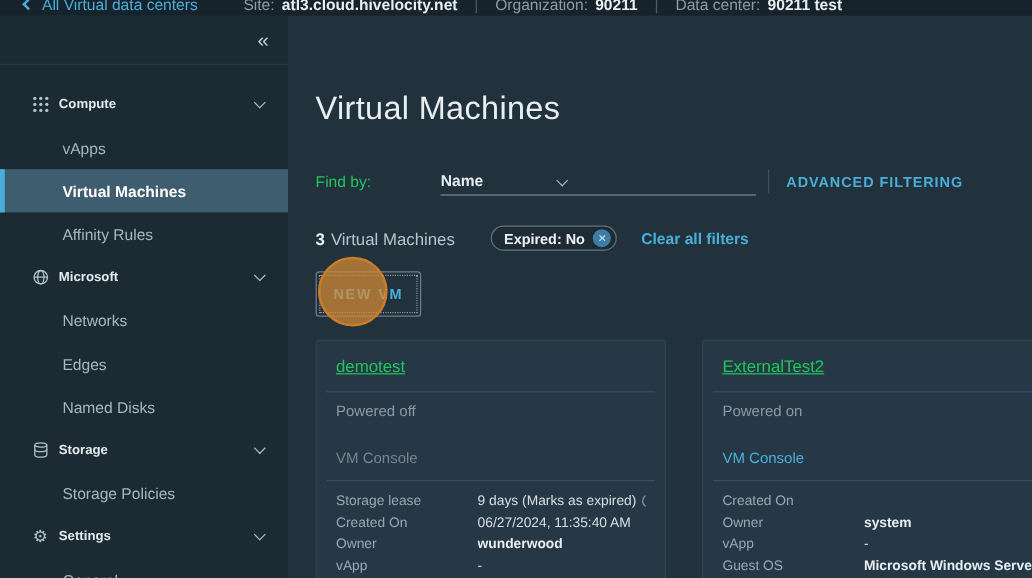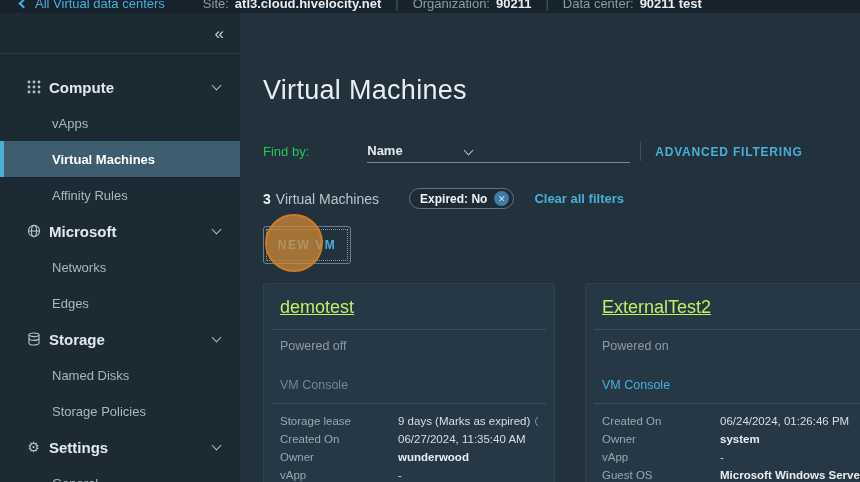--- a/index.html
+++ b/index.html
@@ -36,21 +36,21 @@
   }
   .sidebar-top {
     height:41px; display:flex; align-items:center; justify-content:flex-end;
     padding-right:16px; border-bottom:1px solid #2a3b45;
   }
   .collapse-icon { color:#c7d2d8; font-size:17px; cursor:pointer; line-height:1; }
   .nav { padding-top:15px; }
   .nav-row { height:36px; display:flex; align-items:center; cursor:pointer; }
   .section-header { padding-left:26px; padding-right:20px; }
   .section-header .sec-icon { width:15px; height:15px; margin-right:8px; flex:none; display:flex; align-items:center; justify-content:center; }
-  .section-header .sec-label { color:#e3eaee; font-weight:bold; font-size:15px; }
+  .section-header .sec-label { color:#e3eaee; font-weight:bold; font-size:11px; }
   .chev-down {
     width:7px; height:7px; border-right:1.5px solid #aebbc4; border-bottom:1.5px solid #aebbc4;
     transform:rotate(45deg); margin-left:auto; margin-bottom:3px;
   }
   .sub-item { padding-left:52px; color:#a9b7c0; font-size:13px; }
   .sub-item.selected {
     background:#3e5d6e; color:#ffffff; font-weight:bold;
     border-left:4px solid #49afd9; padding-left:48px;
   }
   .gear-glyph { color:#b6c2ca; font-size:14px; line-height:1; }
@@ -101,21 +101,21 @@
     background:rgba(214,138,52,0.72); border:2px solid #cd7d27; pointer-events:none; z-index:5;
   }
 
   
   .cards-row { margin-top:19px; display:flex; gap:30px; }
   .card {
     width:292px; min-width:292px; height:290px;
     background:#263846; border:1px solid #35495699; border-radius:3px;
   }
   .card-title-block { padding:13px 16px 11px; }
-  .card-title { color:#bef264; font-size:18px; text-decoration:underline; cursor:pointer; }
+  .card-title { color:#22c55e; font-size:14px; text-decoration:underline; cursor:pointer; }
   .card-div { border-top:1px solid #3a4f5c; margin:0 8px; }
   .status-block { padding:7px 16px 8px; }
   .power-state { color:#8e9aa3; font-size:12.5px; line-height:19px; }
   .console-link { font-size:12.5px; line-height:19px; cursor:pointer;margin-top:20px; }
   .console-off { color:#78858e; }
   .console-on { color:#49afd9; }
   .details { padding:8px 16px 9px; }
   .d-row { display:flex; line-height:18px; font-size:11.5px; }
   .d-label { width:118px; flex:none; color:#9aa8b1; }
   .d-value { color:#d7dfe4; white-space:nowrap; overflow:hidden; }
@@ -192,35 +192,35 @@
       <span class="sec-label">Microsoft</span>
       <span class="chev-down"></span>
     </div>
     <div class="nav-row sub-item">
       <span>Networks</span>
     </div>
     <div class="nav-row sub-item">
       <span>Edges</span>
     </div>
 
+    <div class="nav-row sub-item">
+      <span>Named Disks</span>
+    </div>
     <div class="nav-row section-header">
       <span class="sec-icon">
         <svg width="14" height="14" viewBox="0 0 14 14" fill="none" stroke="#b6c2ca" stroke-width="1.1">
           <ellipse cx="7" cy="2.8" rx="5" ry="1.8"></ellipse>
           <path d="M2 2.8 V11.2 C2 12.2 4.2 13 7 13 C9.8 13 12 12.2 12 11.2 V2.8"></path>
           <path d="M2 6.6 C2 7.6 4.2 8.4 7 8.4 C9.8 8.4 12 7.6 12 6.6"></path>
         </svg>
       </span>
       <span class="sec-label">Storage</span>
       <span class="chev-down"></span>
     </div>
     <div class="nav-row sub-item">
-      <span>Named Disks</span>
-    </div>
-    <div class="nav-row sub-item">
       <span>Storage Policies</span>
     </div>
 
     <div class="nav-row section-header">
       <span class="sec-icon">
         <span class="gear-glyph">⚙</span>
       </span>
       <span class="sec-label">Settings</span>
       <span class="chev-down"></span>
     </div>
@@ -303,21 +303,20 @@
       </div>
       <div class="card-div"></div>
       <div class="status-block">
         <div class="power-state">Powered on</div>
         <div class="console-link console-on">VM Console</div>
       </div>
       <div class="card-div"></div>
       <div class="details">
         <div class="d-row">
           <span class="d-label">Created On</span>
-          <span class="d-value">06/24/2024, 01:26:46 PM</span>
         </div>
         <div class="d-row">
           <span class="d-label">Owner</span>
           <span class="d-value bold">system</span>
         </div>
         <div class="d-row">
           <span class="d-label">vApp</span>
           <span class="d-value">-</span>
         </div>
         <div class="d-row">

